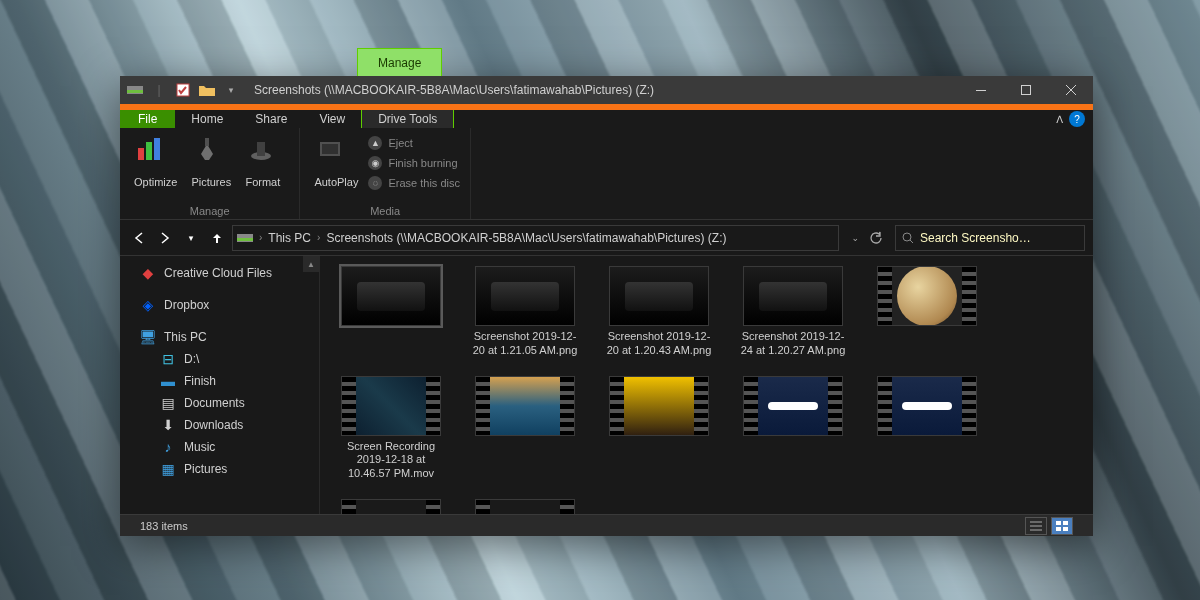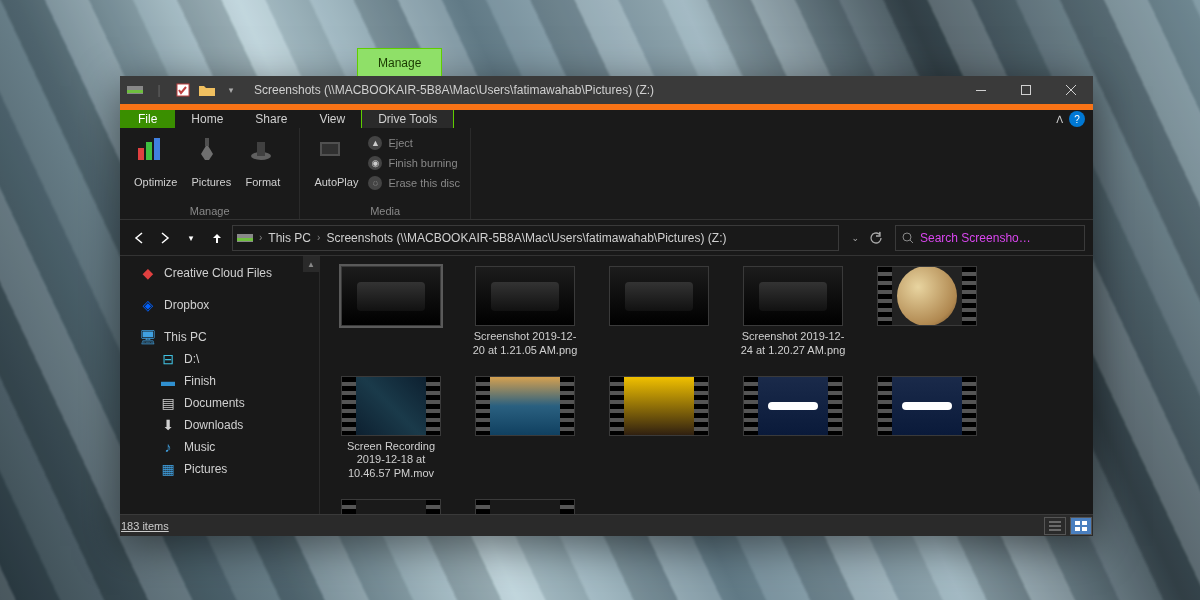--- a/index.html
+++ b/index.html
@@ -33,21 +33,21 @@
 .ribbon-btn .rlabel { font-size:11px; color:#d0d0d0; text-align:center; }
 .media-col { display:flex; flex-direction:column; gap:2px; padding-top:2px; }
 .media-item { display:flex; align-items:center; gap:6px; font-size:11px; color:#888; cursor:pointer; height:18px;}
 .media-item .micon { width:14px; height:14px; border-radius:50%; background:#444; display:flex; align-items:center; justify-content:center; font-size:9px; color:#ccc;}
 .addressbar { height:36px; background:#191919; display:flex; align-items:center; gap:4px; padding:4px 8px; border-bottom:1px solid #333;}
 .nav-btn { width:22px; height:22px; display:flex; align-items:center; justify-content:center; color:#d0d0d0; cursor:pointer; }
 .addr-box { flex:1; height:26px; background:#191919; border:1px solid #3a3a3a; display:flex; align-items:center; padding:0 4px; gap:2px; font-size:12px; color:#d0d0d0; overflow:hidden;}
 .addr-box .sep { color:#888; font-size:10px; padding:0 4px;}
 .addr-box .crumb { white-space:nowrap; cursor:pointer; }
 .addr-actions { display:flex; align-items:center; gap:10px; padding:0 8px; color:#aaa;}
-.search-box { width:190px; height:26px; background:#191919; border:1px solid #3a3a3a; display:flex; align-items:center; padding:0 6px; gap:6px; color:#d946ef; font-size:12px;}
+.search-box { width:190px; height:26px; background:#191919; border:1px solid #3a3a3a; display:flex; align-items:center; padding:0 6px; gap:6px; color:#fef9c3; font-size:12px;}
 .content { flex:1; display:flex; overflow:hidden; background:#191919;}
 .sidebar { width:200px; background:#191919; border-right:1px solid #2a2a2a; overflow-y:auto; padding:6px 0; position:relative;}
 .sidebar-scroll-up { position:absolute; top:0; right:0; width:16px; height:16px; background:#2a2a2a; display:flex; align-items:center; justify-content:center; color:#888; font-size:8px; cursor:pointer;}
 .side-item { display:flex; align-items:center; gap:8px; padding:3px 8px 3px 20px; font-size:12px; color:#d0d0d0; cursor:pointer; }
 .side-item.indent { padding-left:40px; }
 .side-item .sicon { width:16px; height:16px; display:flex; align-items:center; justify-content:center; font-size:14px; }
 .side-gap { height:10px; }
 .filegrid { flex:1; overflow:auto; padding:10px 16px; display:flex; flex-wrap:wrap; align-content:flex-start; gap:18px 24px; }
 .file-item { width:110px; display:flex; flex-direction:column; align-items:center; gap:4px; cursor:pointer; }
 .file-item.selected .thumb { outline:2px solid #5a5a5a; }
@@ -58,21 +58,21 @@
 .thumb.video::before, .thumb.video::after { content:""; position:absolute; top:0; bottom:0; width:14px; background:repeating-linear-gradient(#000 0 5px,#555 5px 9px);}
 .thumb.video::before{left:0;} .thumb.video::after{right:0;}
 .thumb.globe .inner { width:60px; height:60px; border-radius:50%; background:radial-gradient(circle at 35% 35%, #e8d4a0, #b08850 70%, #604020); }
 .thumb.abstract .inner { width:100%; height:100%; background:linear-gradient(45deg,#0a1a2a,#1a3a4a,#0a1a2a); }
 .thumb.map .inner { width:100%; height:100%; background:linear-gradient(#d4a050,#2a6080,#104060); }
 .thumb.yellow .inner { width:100%; height:100%; background:linear-gradient(#f0c000,#302010); }
 .thumb.google .inner { width:100%; height:100%; background:linear-gradient(#1a2a4a,#0a1a3a); display:flex; align-items:center; justify-content:center; }
 .thumb.google .inner::after{ content:""; width:50px; height:8px; background:#fff; border-radius:4px;}
 .thumb.dark .inner { width:100%; height:100%; background:#1a1a1a; display:flex; flex-direction:column; gap:2px; padding:8px;}
 .fname { font-size:11px; color:#d0d0d0; text-align:center; line-height:1.25; word-break:break-word;}
-.statusbar { height:22px; background:#2a2a2a; display:flex; align-items:center; padding:0 1px; font-size:11px; color:#ccc; border-top:1px solid #3a3a3a;text-decoration:underline;}
+.statusbar { height:22px; background:#2a2a2a; display:flex; align-items:center; padding:0 20px; font-size:11px; color:#ccc; border-top:1px solid #3a3a3a;}
 .statusbar .spacer{flex:1;}
 .view-toggle { width:22px; height:18px; border:1px solid #555; display:flex; align-items:center; justify-content:center; margin-left:4px; cursor:pointer;}
 svg{display:block;}
 </style>
 </head>
 <body>
 
 <div class="wallpaper"></div>
 
 <div class="window">
@@ -291,20 +291,21 @@
 
     <div class="file-item selected">
           <div class="thumb camera"></div>
         </div>
         <div class="file-item">
           <div class="thumb camera"></div>
           <div class="fname">Screenshot 2019-12-20 at 1.21.05 AM.png</div>
         </div>
         <div class="file-item">
           <div class="thumb camera"></div>
+          <div class="fname">Screenshot 2019-12-20 at 1.20.43 AM.png</div>
         </div>
         <div class="file-item">
           <div class="thumb camera"></div>
           <div class="fname">Screenshot 2019-12-24 at 1.20.27 AM.png</div>
         </div>
         <div class="file-item">
           <div class="thumb video globe">
             <div class="inner"></div>
           </div>
         </div>

